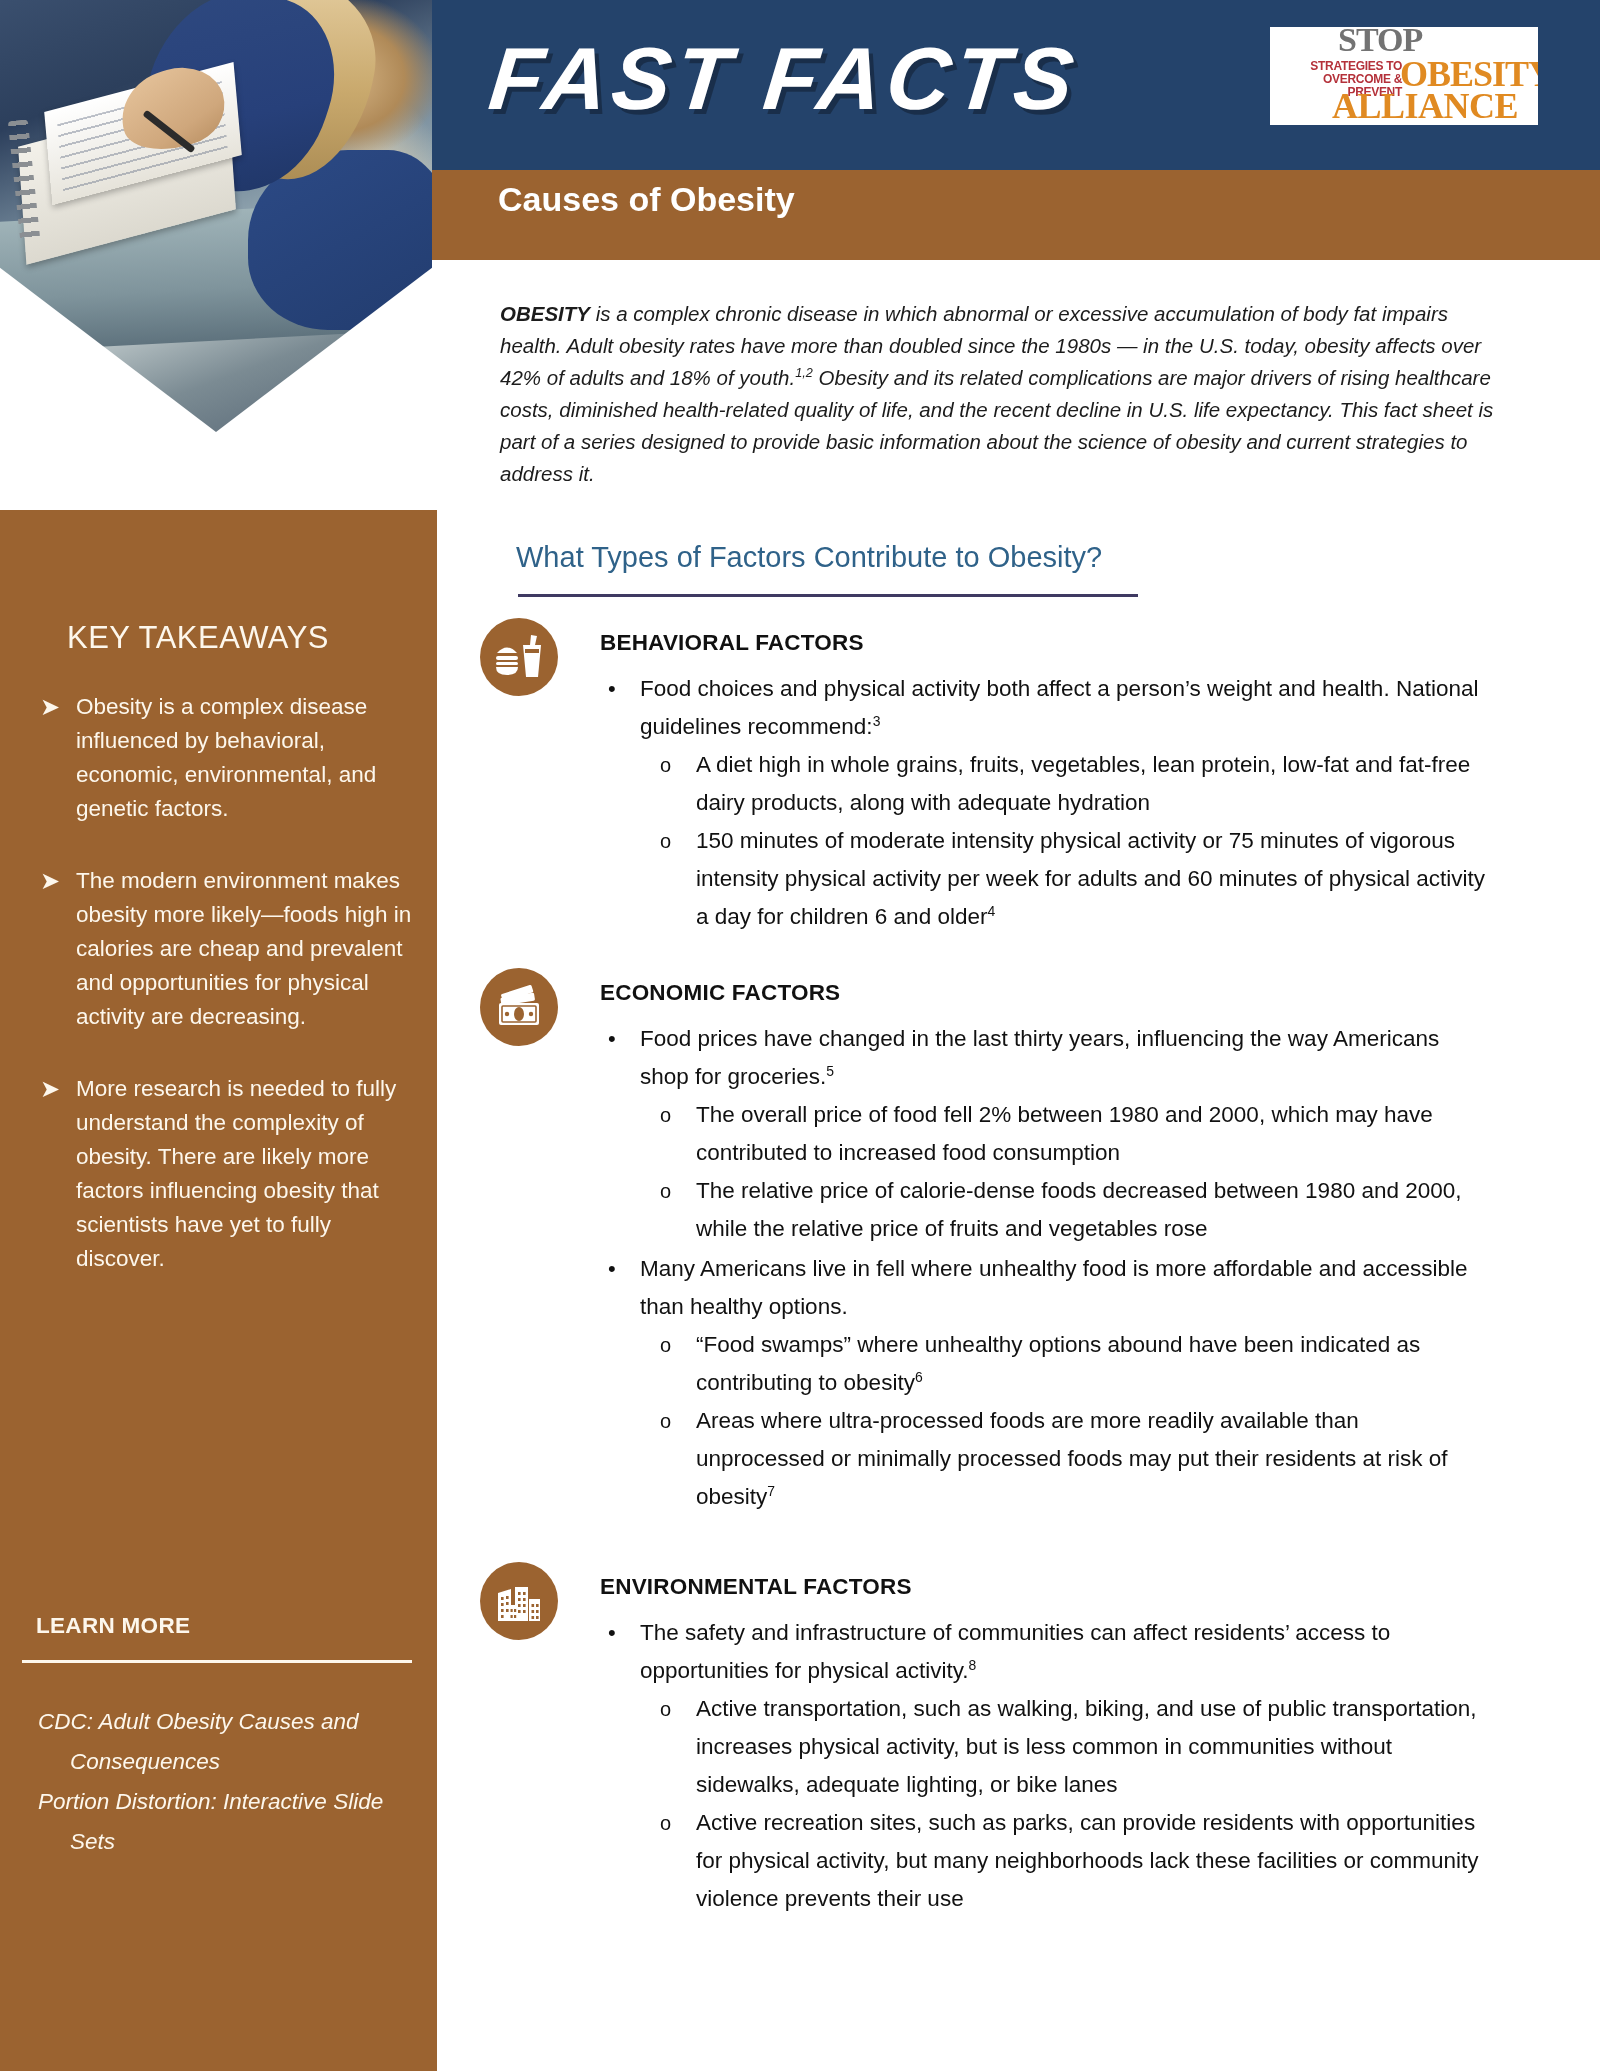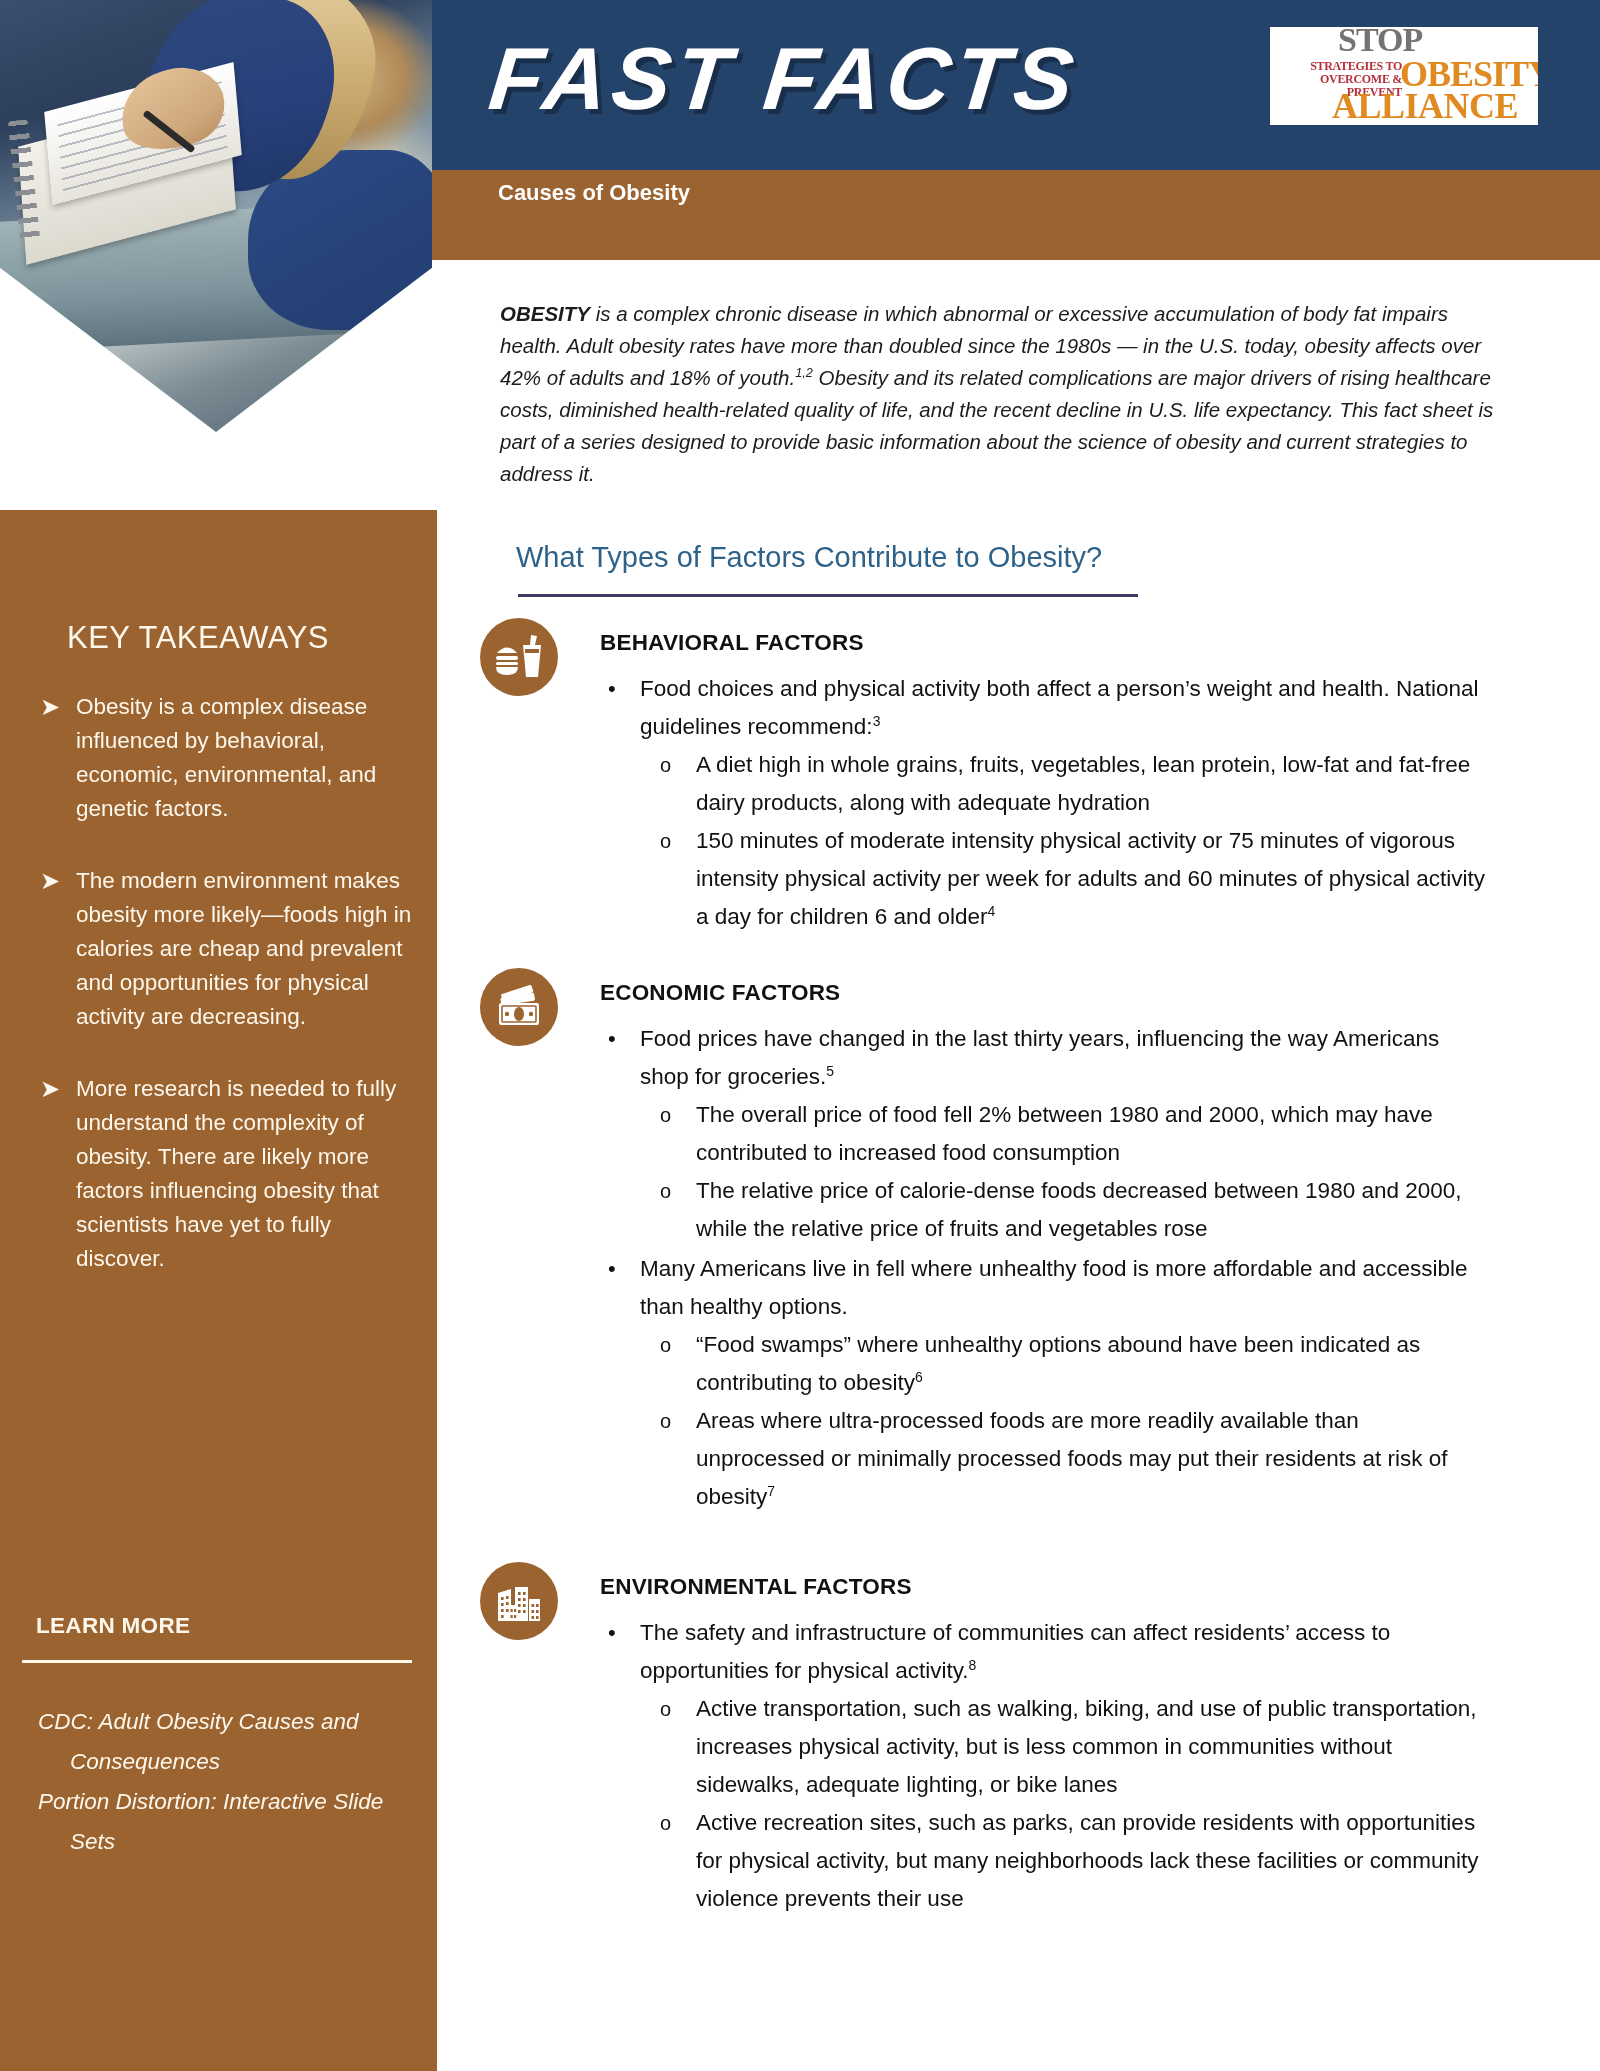--- a/index.html
+++ b/index.html
@@ -145,21 +145,21 @@
     font-style: italic;
     letter-spacing: 5px;
     color: #ffffff;
     text-shadow: 5px 5px 0px rgba(0,0,0,0.30);
     transform: skewX(-6deg);
     white-space: nowrap;
   }
   .subtitle {
     position: absolute;
     left: 498px; top: 180px;
-    font-size: 22px;
+    font-size: 34px;
     font-weight: bold;
     color: #ffffff;
   }
 
   
   .logo-box {
     position: absolute;
     left: 1270px; top: 27px;
     width: 268px; height: 98px;
     background: #ffffff;
@@ -168,21 +168,21 @@
   .logo-stop {
     position: absolute; left: 68px; top: -6px;
     font-family: "Liberation Serif", serif;
     font-weight: bold;
     font-size: 34px;
     color: #737373;
     letter-spacing: -1px;
   }
   .logo-tag {
     position: absolute; left: 4px; top: 33px;
-    font-family: Liberation Serif, serif;
+    font-family: Liberation Sans, sans-serif;
     font-weight: bold;
     font-size: 12px;
     color: #b4313a;
     line-height: 13px;
     text-align: right;
     width: 128px;
     letter-spacing: -0.3px;
   }
   .logo-obesity {
     position: absolute; left: 130px; top: 26px;

